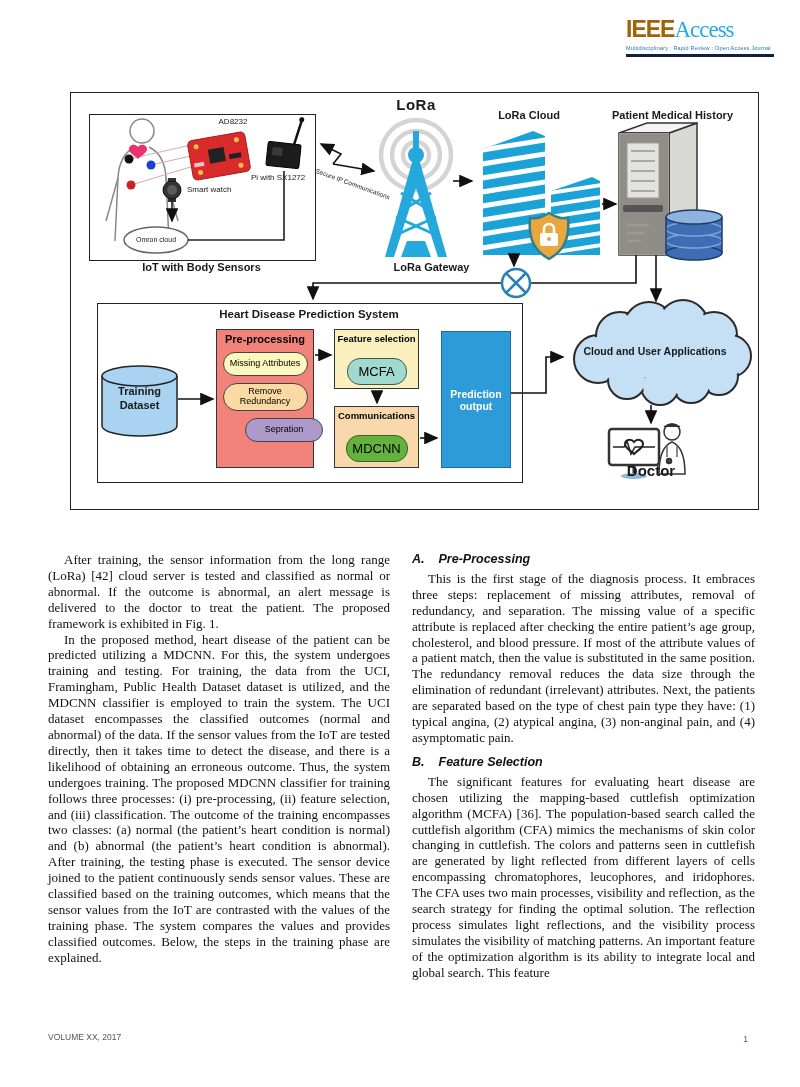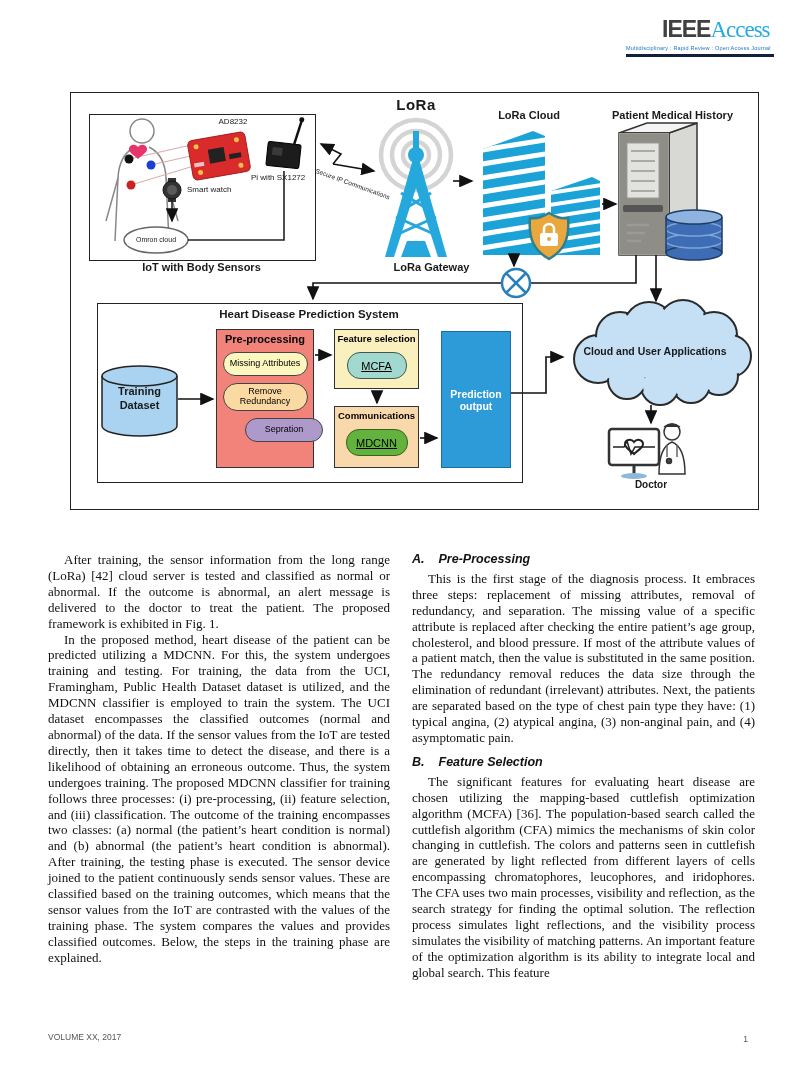--- a/index.html
+++ b/index.html
@@ -1,21 +1,21 @@
 <!DOCTYPE html>
 <html><head>
 <meta charset="utf-8">
 <style>
   html,body{margin:0;padding:0;background:#fff;}
   .page{position:relative;width:800px;height:1087px;background:#fff;overflow:hidden;
         font-family:"Liberation Sans",sans-serif;}
   
   .logo-block{position:absolute;top:16px;right:26px;width:148px;text-align:left;}
   .logo-line1{white-space:nowrap;}
-  .logo-ieee{font-weight:bold;font-size:23px;color:#404040;letter-spacing:-1px;font-family:"Liberation Sans",sans-serif;margin-left:36px;}
+  .logo-ieee{font-weight:bold;font-size:23px;color:#a16207;letter-spacing:-1px;font-family:"Liberation Sans",sans-serif;}
   .logo-access{font-size:23px;color:#29ABE2;letter-spacing:-1px;font-family:"Liberation Serif",serif;}
   .logo-tag{font-size:5.5px;color:#1B75BB;margin-top:2px;white-space:nowrap;letter-spacing:.2px;}
   .logo-rule{height:3px;background:#13203c;margin-top:3px;width:148px;}
   
   .figbox{position:absolute;left:70px;top:92px;width:687px;height:416px;border:1.5px solid #222;background:#fff;}
   .figbox svg{position:absolute;left:0;top:0;z-index:1;}
   .fig-label{position:absolute;z-index:2;font-family:"Liberation Sans",sans-serif;color:#1a1a1a;}
   .bold{font-weight:bold;}
   .ctr{text-align:center;}
   .pre{white-space:pre-line;}
@@ -24,22 +24,22 @@
   .procbox{position:absolute;left:145px;top:236px;width:98px;height:139px;background:#F2837B;border:1.5px solid #333;z-index:3;box-sizing:border-box;padding-top:3px;}
   .procbox .bt{font-size:11px;font-weight:bold;text-align:center;}
   .pill{width:85px;margin:7px auto 0 auto;border:1.5px solid #444;border-radius:14px;
         font-size:9px;text-align:center;display:flex;align-items:center;justify-content:center;
         min-height:24px;line-height:1.1;box-sizing:border-box;padding:2px;}
   .pill.p1{background:#FCF6BF;}
   .pill.p2{background:#FBD9A3;min-height:28px;}
   .pill.p3{background:#AD9ACB;width:78px;margin-left:28px;}
   .featbox{position:absolute;left:263px;top:236px;width:85px;height:60px;background:#FAF0BE;border:1.5px solid #333;z-index:3;box-sizing:border-box;padding-top:3px;}
   .featbox .bt,.classbox .bt{font-size:9.5px;font-weight:bold;text-align:center;}
-  .spill{width:58px;margin:8px auto 0 auto;border:1.5px solid #3d5a52;border-radius:13px;background:#A2D9CF;
-         font-size:11px;text-align:center;height:25px;display:flex;align-items:center;justify-content:center;text-decoration:underline;}
+  .spill{width:58px;margin:14px auto 0 auto;border:1.5px solid #3d5a52;border-radius:13px;background:#A2D9CF;
+         font-size:13px;text-align:center;height:25px;display:flex;align-items:center;justify-content:center;}
   .classbox{position:absolute;left:263px;top:313px;width:85px;height:62px;background:#F9D8AB;border:1.5px solid #333;z-index:3;box-sizing:border-box;padding-top:3px;}
   .spill.g{background:#63B23E;border-color:#37631f;width:60px;}
   .predbox{position:absolute;left:370px;top:238px;width:68px;height:135px;background:#2E9BD9;border:1px solid #1d6ea0;z-index:3;
            display:flex;align-items:center;justify-content:center;color:#fff;font-weight:bold;font-size:10.5px;text-align:center;}
   
   .caption{position:absolute;left:48px;top:524px;width:704px;text-align:center;font-size:10.5px;font-weight:bold;color:#111;}
   .caption .figno{color:#1C9AD6;}
   
   .col{position:absolute;top:552px;font-family:"Liberation Serif",serif;font-size:13px;line-height:15.9px;
        text-align:justify;color:#111;}
@@ -320,21 +320,21 @@
 
     <div class="classbox">
       <div class="bt">Communications</div>
       <div class="spill g">MDCNN</div>
     </div>
 
     <div class="predbox pre">Prediction
 output</div>
 
     <div class="fig-label bold ctr" style="left:498px;top:252px;width:172px;font-size:10.5px;z-index:2;">Cloud and User Applications</div>
-    <div class="fig-label bold ctr" style="left:530px;top:386px;width:100px;font-size:10px;">Doctor</div>
+    <div class="fig-label bold ctr" style="left:530px;top:369px;width:100px;font-size:15px;">Doctor</div>
   </div>
 
 
   <div class="col col-left">
     <p>After training, the sensor information from the long range (LoRa) [42] cloud server is tested and classified as normal or abnormal. If the outcome is abnormal, an alert message is delivered to the doctor to treat the patient. The proposed framework is exhibited in Fig. 1.</p>
     <p>In the proposed method, heart disease of the patient can be predicted utilizing a MDCNN. For this, the system undergoes training and testing.  For training, the data from the UCI, Framingham, Public Health Dataset dataset is utilized, and the MDCNN classifier is employed to train the system. The UCI dataset encompasses the classified outcomes (normal and abnormal) of the data. If the sensor values from the IoT are tested directly, then it takes time to detect the disease, and there is a likelihood of obtaining an erroneous outcome. Thus, the system undergoes training. The proposed MDCNN classifier for training follows three processes: (i) pre-processing, (ii) feature selection, and (iii) classification. The outcome of the training encompasses two classes: (a) normal (the patient’s heart condition is normal) and (b) abnormal (the patient’s heart condition is abnormal). After training, the testing phase is executed. The sensor device joined to the patient continuously sends sensor values. These are classified based on the training outcomes, which means that the sensor values from the IoT are contrasted with the values of the training phase. The system compares the values and provides classified outcomes. Below, the steps in the training phase are explained.</p>
   </div>
 
   <div class="col col-right">
     <div class="sechead">

